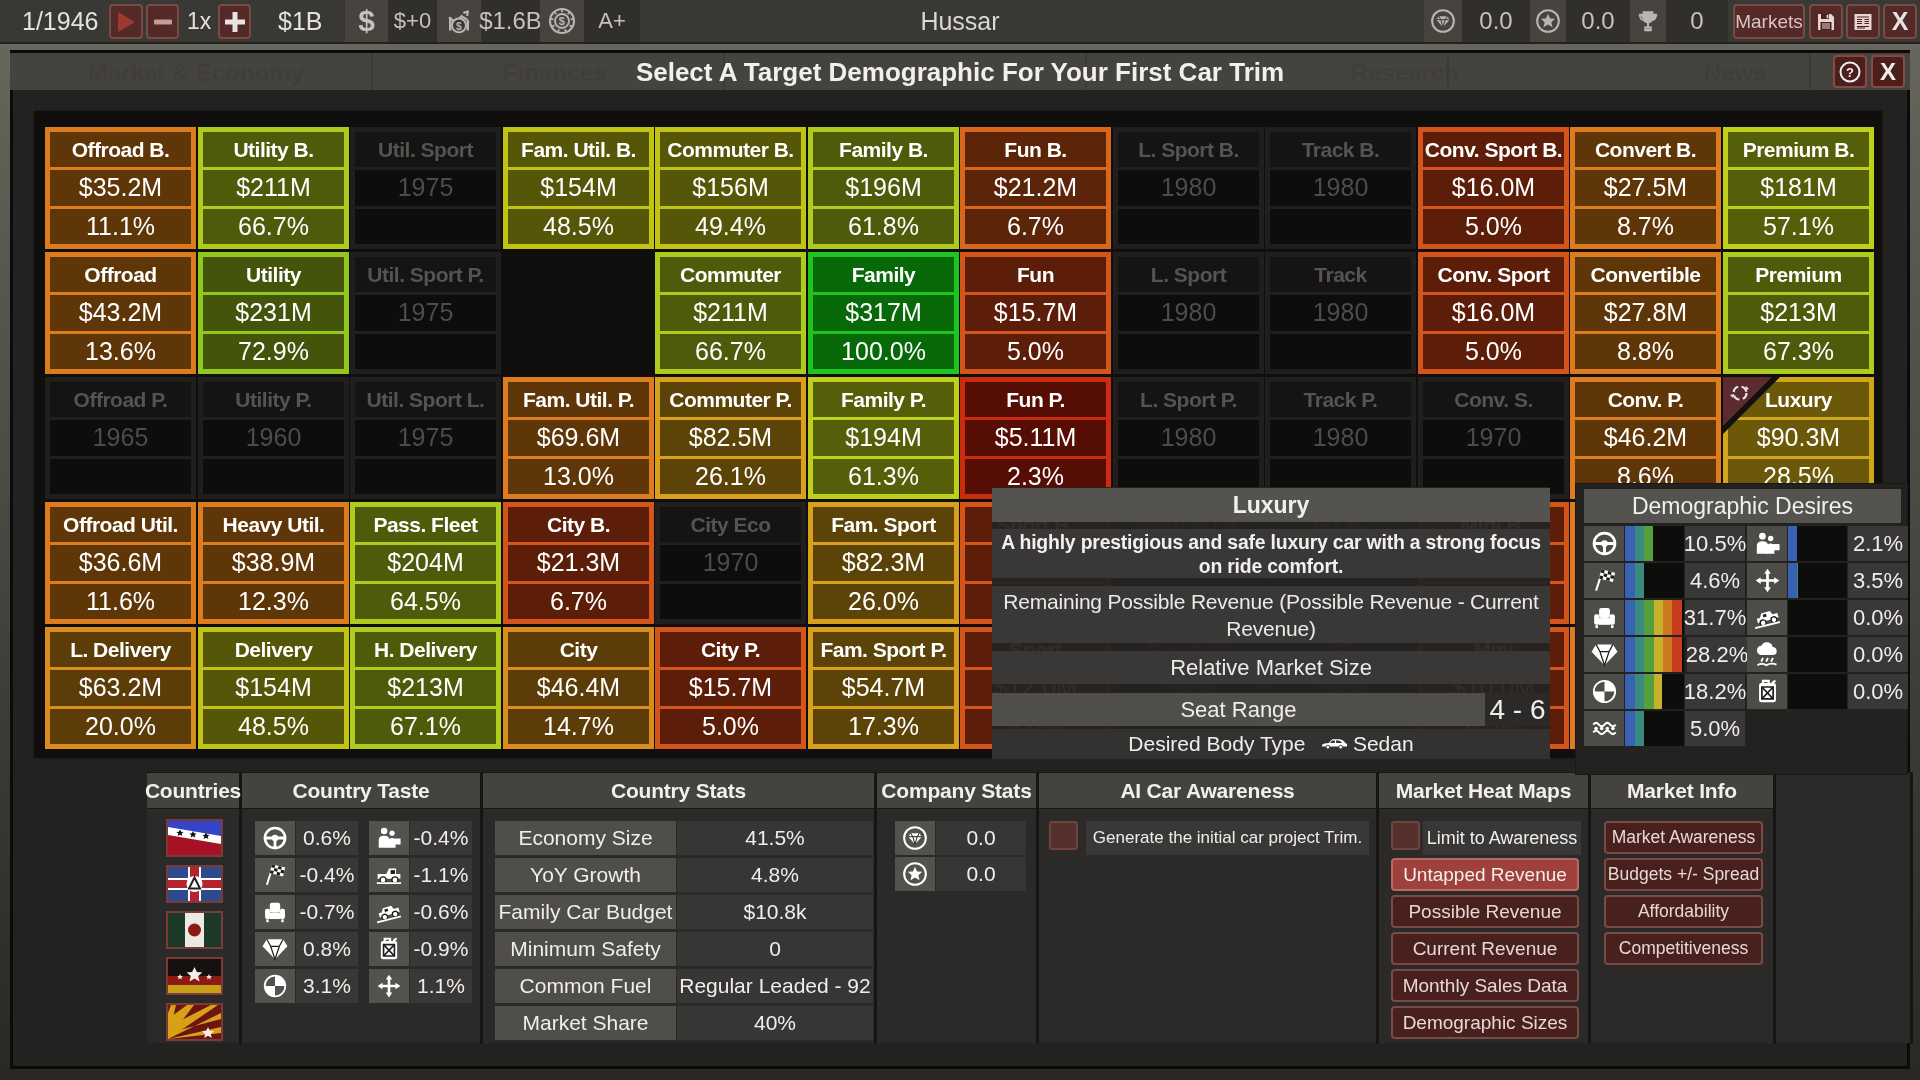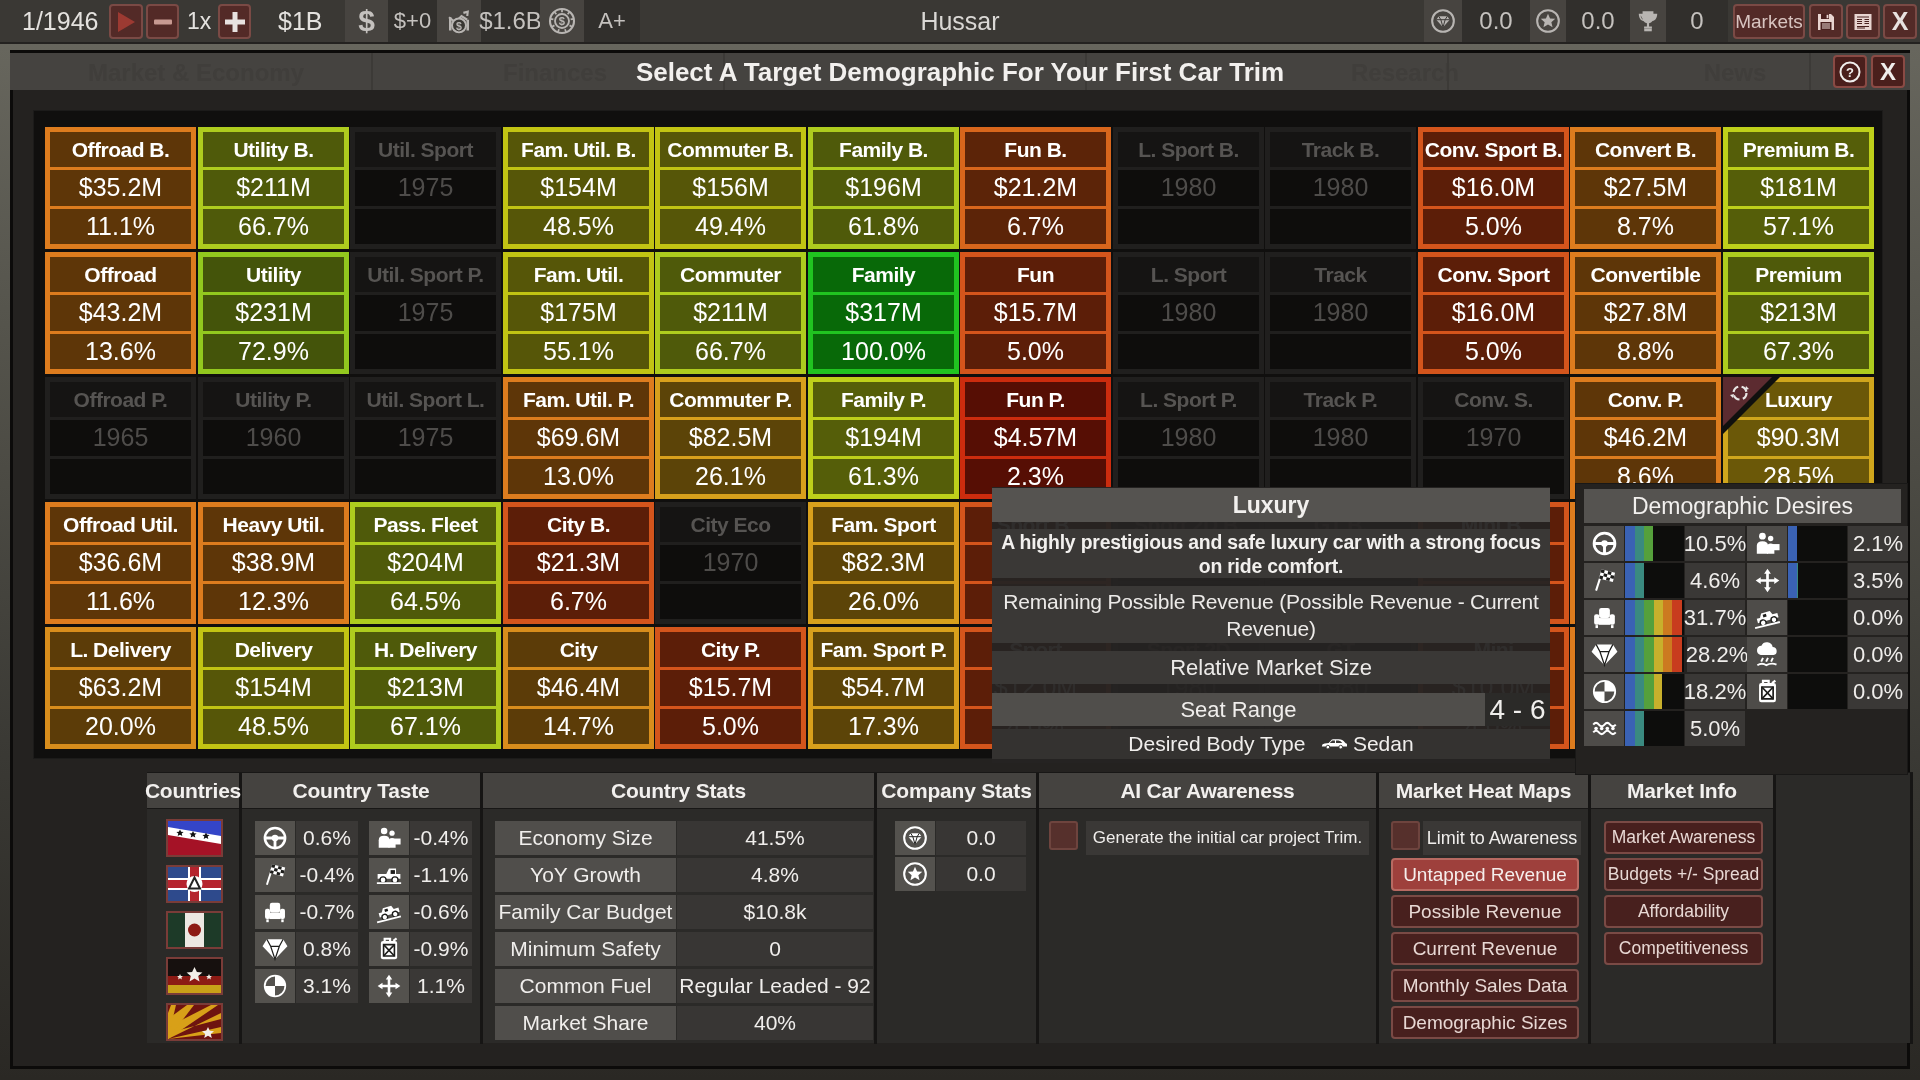--- a/index.html
+++ b/index.html
@@ -258,25 +258,20 @@
     <div class="cell" style="left:198px;top:252px;background:#92c81e">
       <div class="cn" style="background:#44540a">Utility</div>
       <div class="cv" style="background:#44540a">$231M</div>
       <div class="cv" style="background:#44540a">72.9%</div>
     </div>
     <div class="cell" style="left:350px;top:252px;background:#201f1e">
       <div class="cn" style="background:#151413;color:#565452">Util. Sport P.</div>
       <div class="cv" style="background:#0e0d0c;color:#4e4c4a">1975</div>
       <div class="cv" style="background:#0e0d0c"></div>
     </div>
-    <div class="cell" style="left:503px;top:252px;background:#c2c413">
-      <div class="cn" style="background:#565608">Fam. Util.</div>
-      <div class="cv" style="background:#565608">$175M</div>
-      <div class="cv" style="background:#565608">55.1%</div>
-    </div>
     <div class="cell" style="left:655px;top:252px;background:#aecc1e">
       <div class="cn" style="background:#4f5a0a">Commuter</div>
       <div class="cv" style="background:#4f5a0a">$211M</div>
       <div class="cv" style="background:#4f5a0a">66.7%</div>
     </div>
     <div class="cell" style="left:808px;top:252px;background:#20c420">
       <div class="cn" style="background:#086908">Family</div>
       <div class="cv" style="background:#086908">$317M</div>
       <div class="cv" style="background:#086908">100.0%</div>
     </div>
@@ -335,21 +330,21 @@
       <div class="cv" style="background:#5c4408">$82.5M</div>
       <div class="cv" style="background:#5c4408">26.1%</div>
     </div>
     <div class="cell" style="left:808px;top:377px;background:#bed01a">
       <div class="cn" style="background:#555e09">Family P.</div>
       <div class="cv" style="background:#555e09">$194M</div>
       <div class="cv" style="background:#555e09">61.3%</div>
     </div>
     <div class="cell" style="left:960px;top:377px;background:#cc2c0e">
       <div class="cn" style="background:#560e04">Fun P.</div>
-      <div class="cv" style="background:#560e04">$4.57M</div>
+      <div class="cv" style="background:#560e04">$5.11M</div>
       <div class="cv" style="background:#560e04">2.3%</div>
     </div>
     <div class="cell" style="left:1113px;top:377px;background:#201f1e">
       <div class="cn" style="background:#151413;color:#565452">L. Sport P.</div>
       <div class="cv" style="background:#0e0d0c;color:#4e4c4a">1980</div>
       <div class="cv" style="background:#0e0d0c"></div>
     </div>
     <div class="cell" style="left:1265px;top:377px;background:#201f1e">
       <div class="cn" style="background:#151413;color:#565452">Track P.</div>
       <div class="cv" style="background:#0e0d0c;color:#4e4c4a">1980</div>

